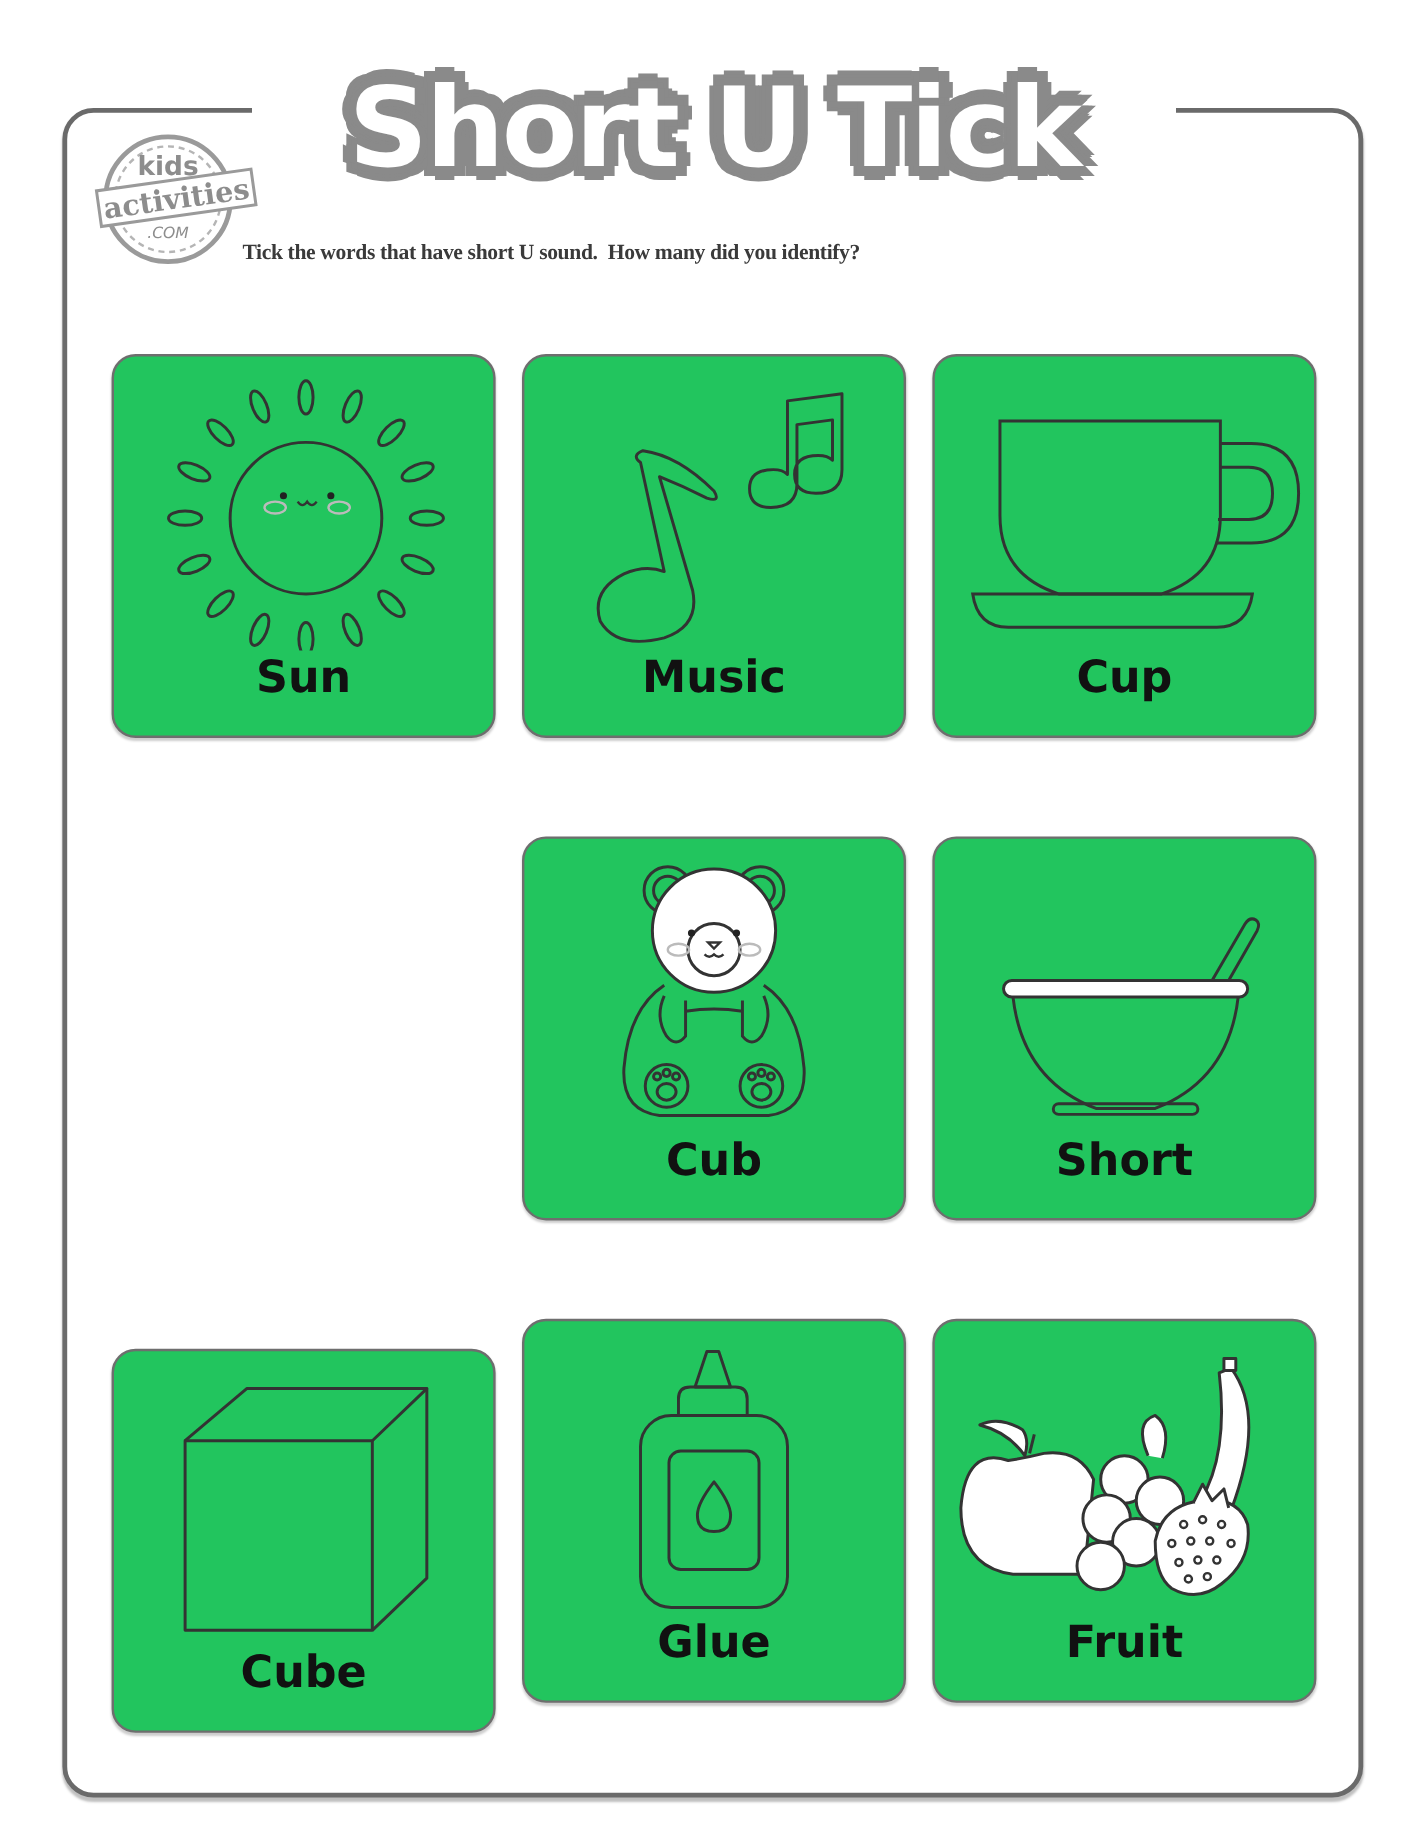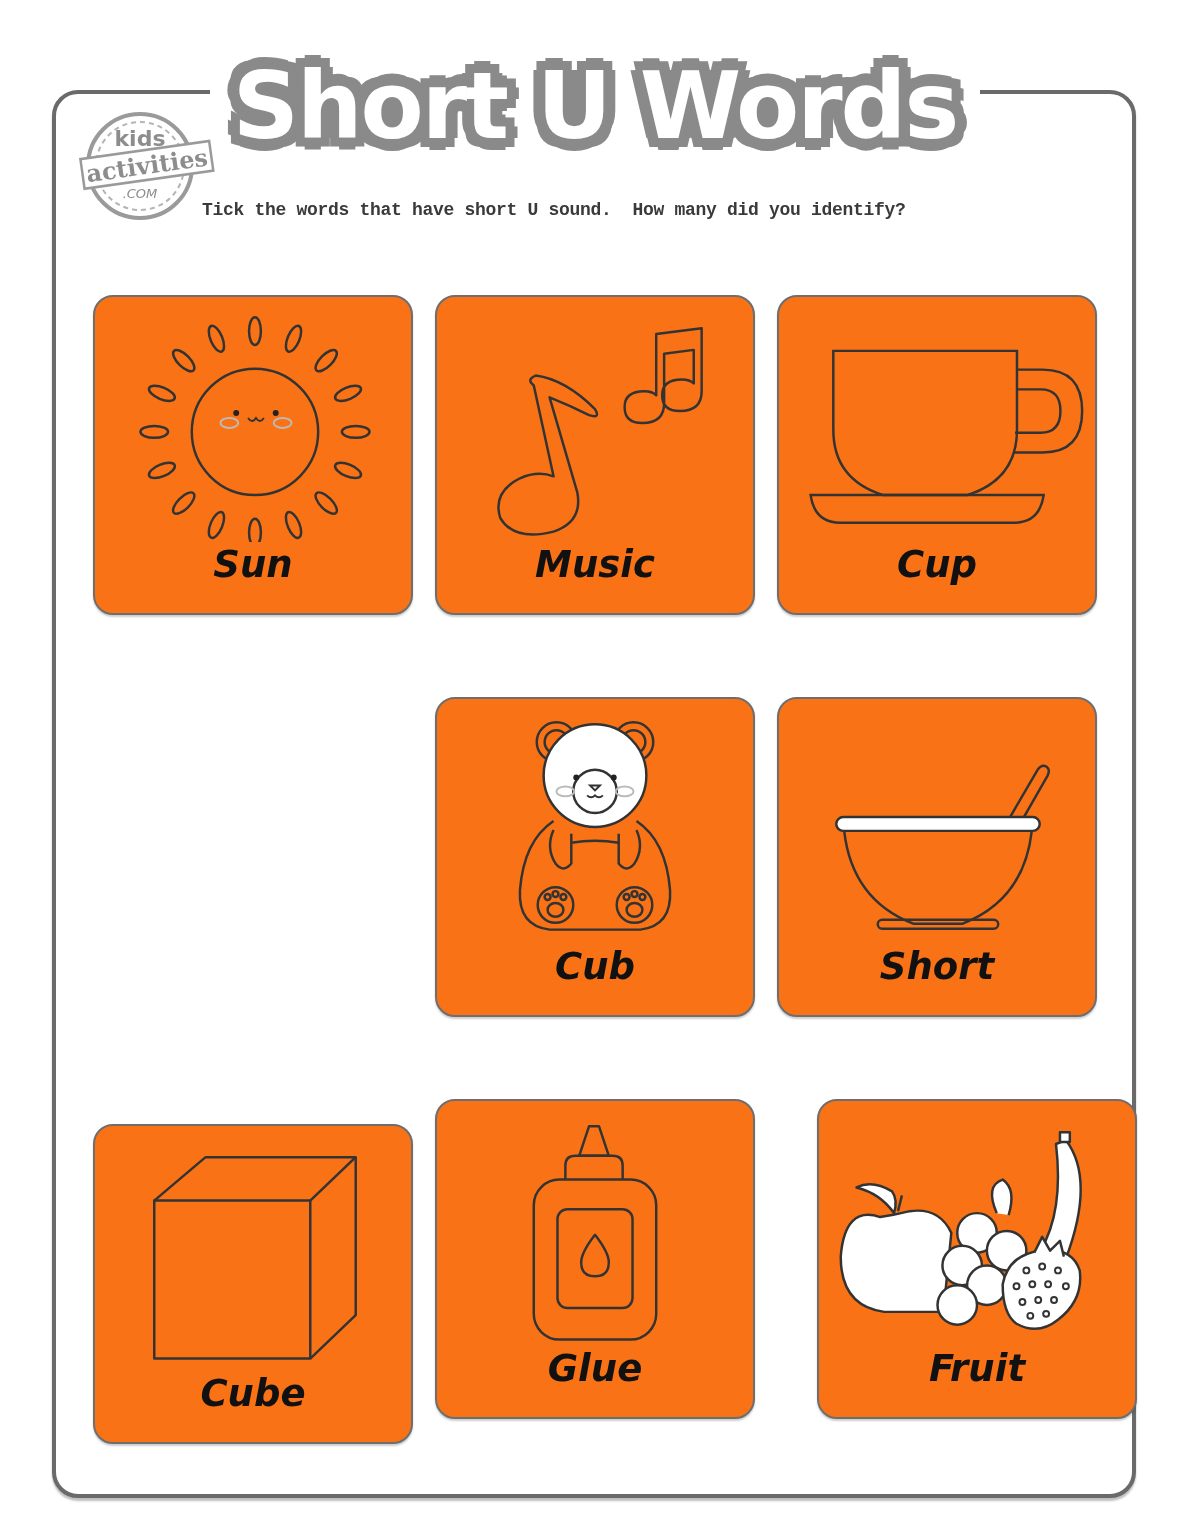--- a/index.html
+++ b/index.html
@@ -28,45 +28,44 @@
       7px 7px 0 #8a8a8a, -7px -7px 0 #8a8a8a, 7px -7px 0 #8a8a8a, -7px 7px 0 #8a8a8a,
       12px 0 0 #8a8a8a, -12px 0 0 #8a8a8a, 0 12px 0 #8a8a8a, 0 -12px 0 #8a8a8a,
       9px 9px 0 #8a8a8a, -9px -9px 0 #8a8a8a, 9px -9px 0 #8a8a8a, -9px 9px 0 #8a8a8a;
   }
 
   .logo { position:absolute; left:64px; top:104px; width:140px; height:120px;margin-left:14px; }
   .logo svg { width:100%; height:100%; }
 
   .instruction {
     position:absolute; left:202px; top:200px; width:860px;
-    font-family:Liberation Mono, monospace; font-weight:bold; font-size:18px; color:#3a3a3a;
+    font-family:Liberation Serif, serif; font-weight:bold; font-size:18px; color:#3a3a3a;
     letter-spacing:-0.3px; white-space:pre;
   }
 
   .grid { position:absolute; left:93px; top:295px; width:1004px; height:1124px; }
   .card {
     position:absolute; width:320px; height:320px; box-sizing:border-box;
-    border:2.5px solid #6e6e6e; border-radius:20px; background:#f97316;
+    border:2.5px solid #6e6e6e; border-radius:20px; background:#22c55e;
     box-shadow: 0 2px 2px rgba(0,0,0,0.2);
-    font-style: italic;
   }
   .card .pic { position:absolute; left:0; top:0; width:100%; height:245px; }
   .card .pic svg { width:100%; height:100%; }
   .card .word {
     position:absolute; left:0; right:0; top:246px; text-align:center;
     font-family:"DejaVu Sans", sans-serif; font-weight:bold; font-size:37px; color:#111;
   }
 </style>
 </head>
 <body>
 
 <div class="frame"></div>
 
 <div class="title-wrap">
-  <div class="title">Short U Words</div>
+  <div class="title">Short U Tick</div>
 </div>
 
 <div class="logo">
   <svg viewBox="0 0 140 120">
     <circle cx="62" cy="62" r="52" fill="#fff" stroke="#9a9a9a" stroke-width="4"></circle>
     <circle cx="62" cy="62" r="44" fill="none" stroke="#b5b5b5" stroke-width="2" stroke-dasharray="5 4"></circle>
     <text x="62" y="42" text-anchor="middle" font-family="DejaVu Sans, sans-serif" font-weight="bold" font-size="22" fill="#8d8d8d">kids</text>
     <g transform="rotate(-8 68 62)">
       <rect x="4" y="46" width="130" height="30" fill="#fff" stroke="#9a9a9a" stroke-width="2.5"></rect>
       <text x="69" y="70" text-anchor="middle" font-family="DejaVu Serif, serif" font-weight="bold" font-size="24" fill="#8d8d8d">activities</text>
@@ -197,21 +196,21 @@
         <path d="M144 54 l10 -30 h10 l10 30 z"></path>
         <path d="M130 78 v-14 q0 -10 10 -10 h38 q10 0 10 10 v14"></path>
         <rect x="98" y="78" width="124" height="162" rx="26"></rect>
         <rect x="122" y="108" width="76" height="100" rx="10"></rect>
         <path d="M160 134 q-14 18 -14 28 q0 14 14 14 q14 0 14 -14 q0 -10 -14 -28 z"></path>
       </svg>
     </div>
     <div class="word">Glue</div>
   </div>
 
-  <div class="card" style="left:684px;top:804px;margin-left:40px;">
+  <div class="card" style="left:684px;top:804px;">
     <div class="pic">
       <svg viewBox="0 0 320 245" fill="none" stroke="#333" stroke-width="2.5" stroke-linejoin="round">
 
         <path d="M62 116 q-36 -12 -40 40 q0 50 44 56 h60 l8 -80 q-12 -26 -42 -22 q-16 4 -30 6 z" fill="#fff"></path>
         <path d="M76 112 q-14 -20 -38 -26 q16 -8 36 4 q6 8 2 22 z" fill="#fff"></path>
         <path d="M80 110 l4 -16"></path>
 
         <path d="M250 38 q30 40 0 120 q-20 20 -40 10 q40 -40 30 -126 z" fill="#fff"></path>
         <path d="M244 30 h10 v10 h-10 z" fill="#fff"></path>
 

